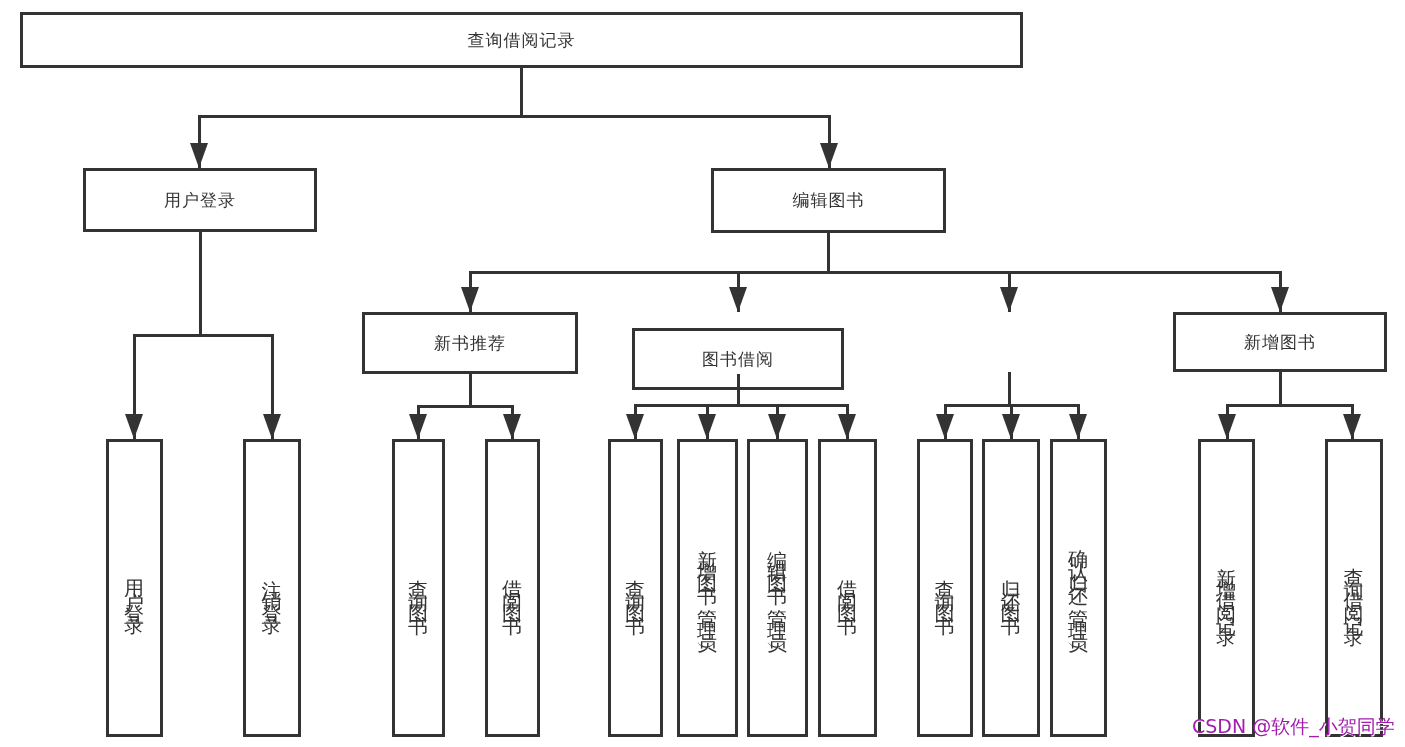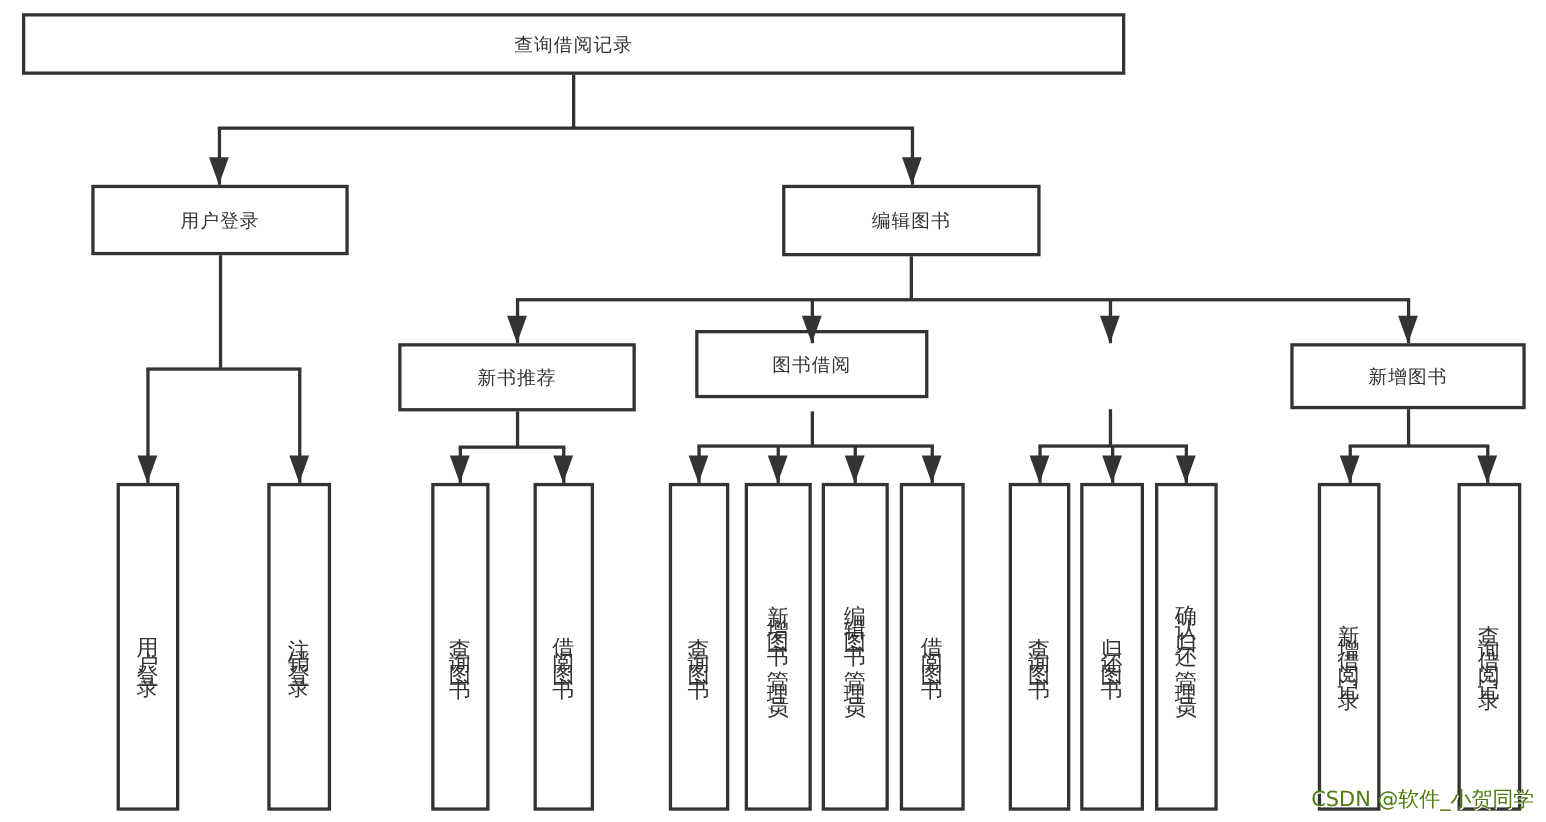--- a/index.html
+++ b/index.html
@@ -17,21 +17,21 @@
     font-size:20px;letter-spacing:12px;line-height:1;white-space:nowrap;
   }
   .vl{position:absolute;width:3px;background:#333333;}
   .hl{position:absolute;height:3px;background:#333333;}
   .ah{
     position:absolute;width:0;height:0;
     border-left:9px solid transparent;border-right:9px solid transparent;
     border-top:25px solid #333333;
   }
   .watermark{
-    position:absolute;left:1192px;top:714px;font-size:19px;color:#4d7c0f;
+    position:absolute;left:1192px;top:714px;font-size:19px;color:#a21caf;
     text-shadow:1px 1px 0 #ffffff;white-space:nowrap;
   }
 </style>
 </head>
 <body>
 
 <div class="stage">
 
   <div class="box hbox" style="left:20px;top:12px;width:1003px;height:56px;">
     <span>查询借阅记录</span>
@@ -40,21 +40,21 @@
   <div class="box hbox" style="left:83px;top:168px;width:234px;height:64px;">
     <span>用户登录</span>
   </div>
   <div class="box hbox" style="left:711px;top:168px;width:235px;height:65px;">
     <span>编辑图书</span>
   </div>
 
   <div class="box hbox" style="left:362px;top:312px;width:216px;height:62px;text-align:right;">
     <span>新书推荐</span>
   </div>
-  <div class="box hbox" style="left:632px;top:300px;width:212px;height:62px;">
+  <div class="box hbox" style="left:632px;top:328px;width:212px;height:62px;">
     <span>图书借阅</span>
   </div>
   <div class="box hbox" style="left:1173px;top:312px;width:214px;height:60px;">
     <span>新增图书</span>
   </div>
 
   <div class="box vbox" style="left:106px;top:439px;width:57px;height:298px;">
     <span>用户登录</span>
   </div>
   <div class="box vbox" style="left:243px;top:439px;width:58px;height:298px;">

